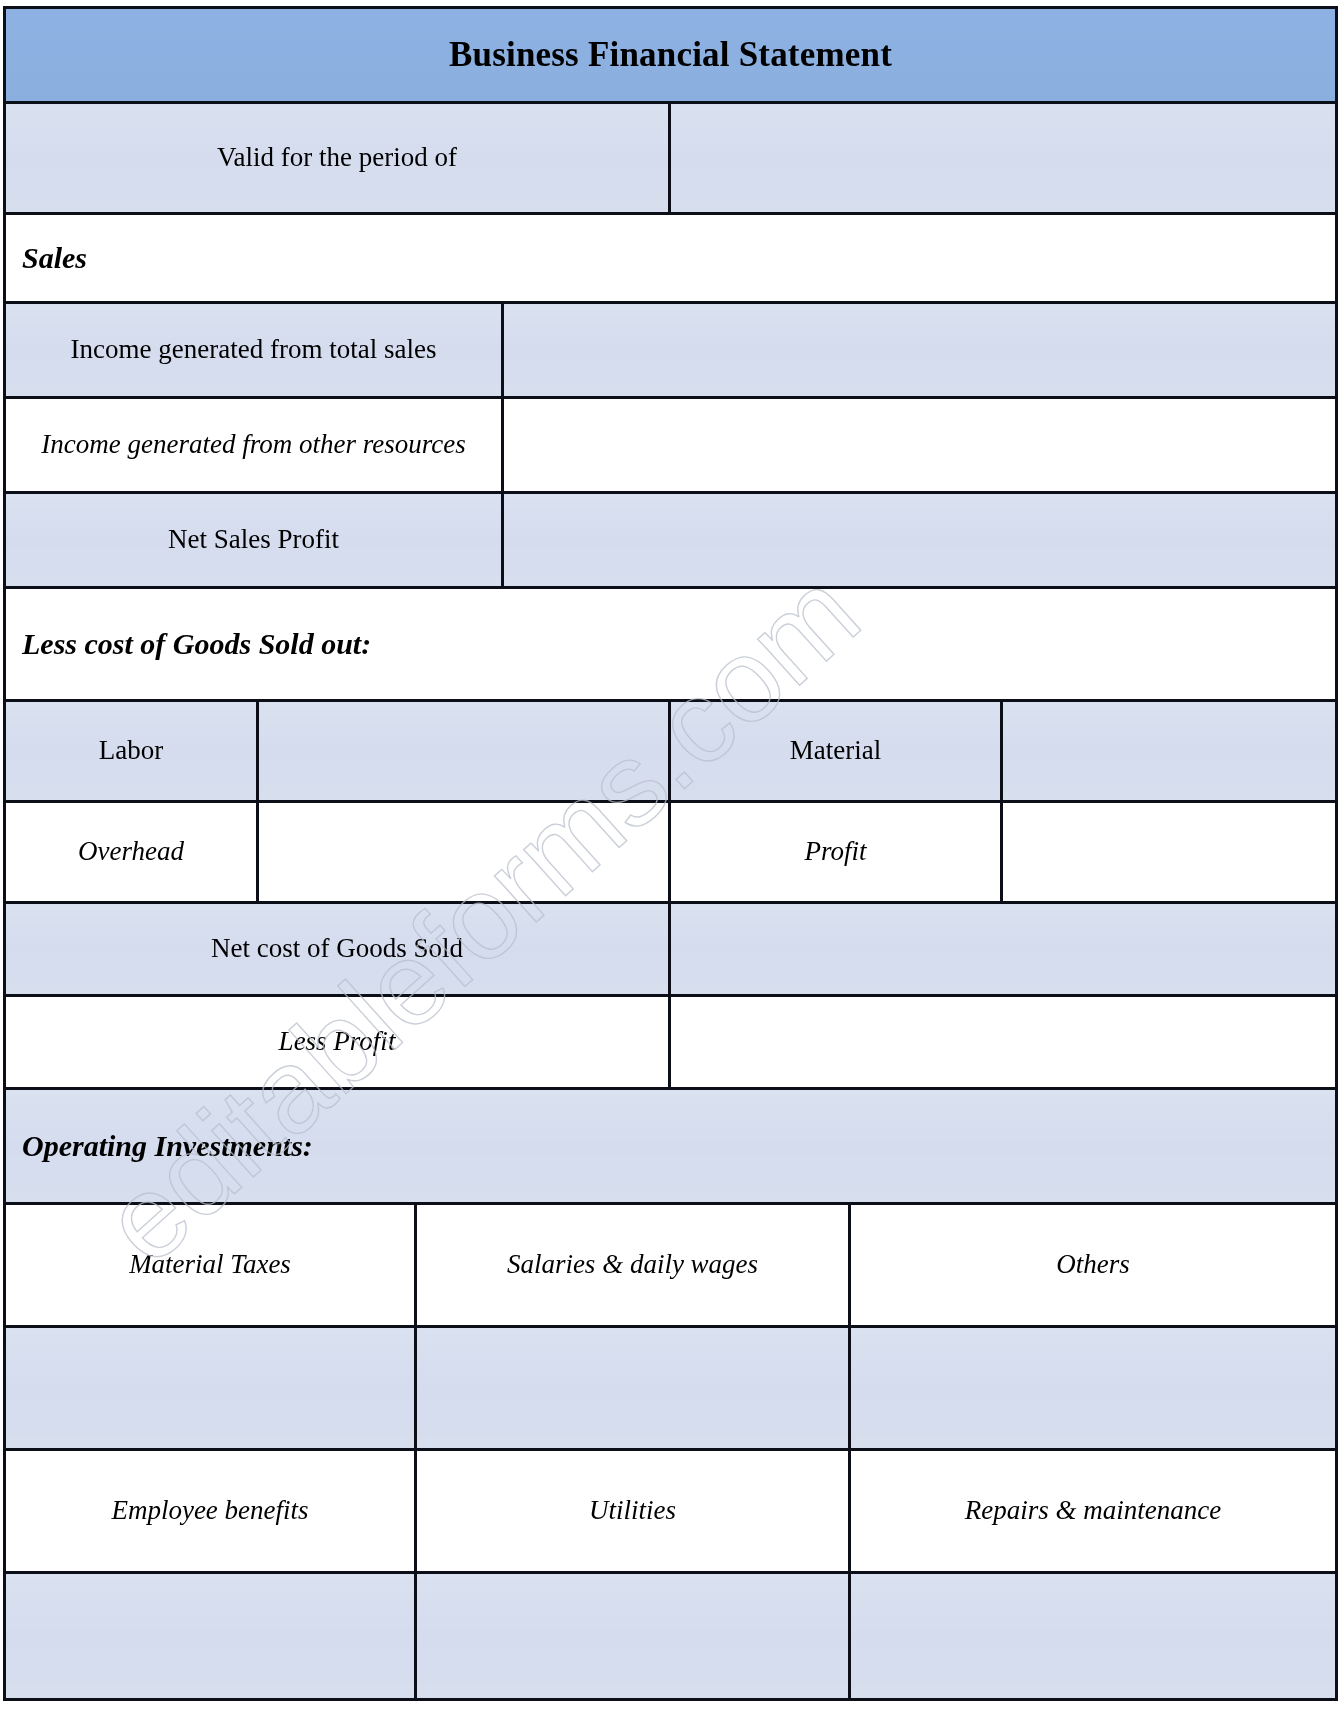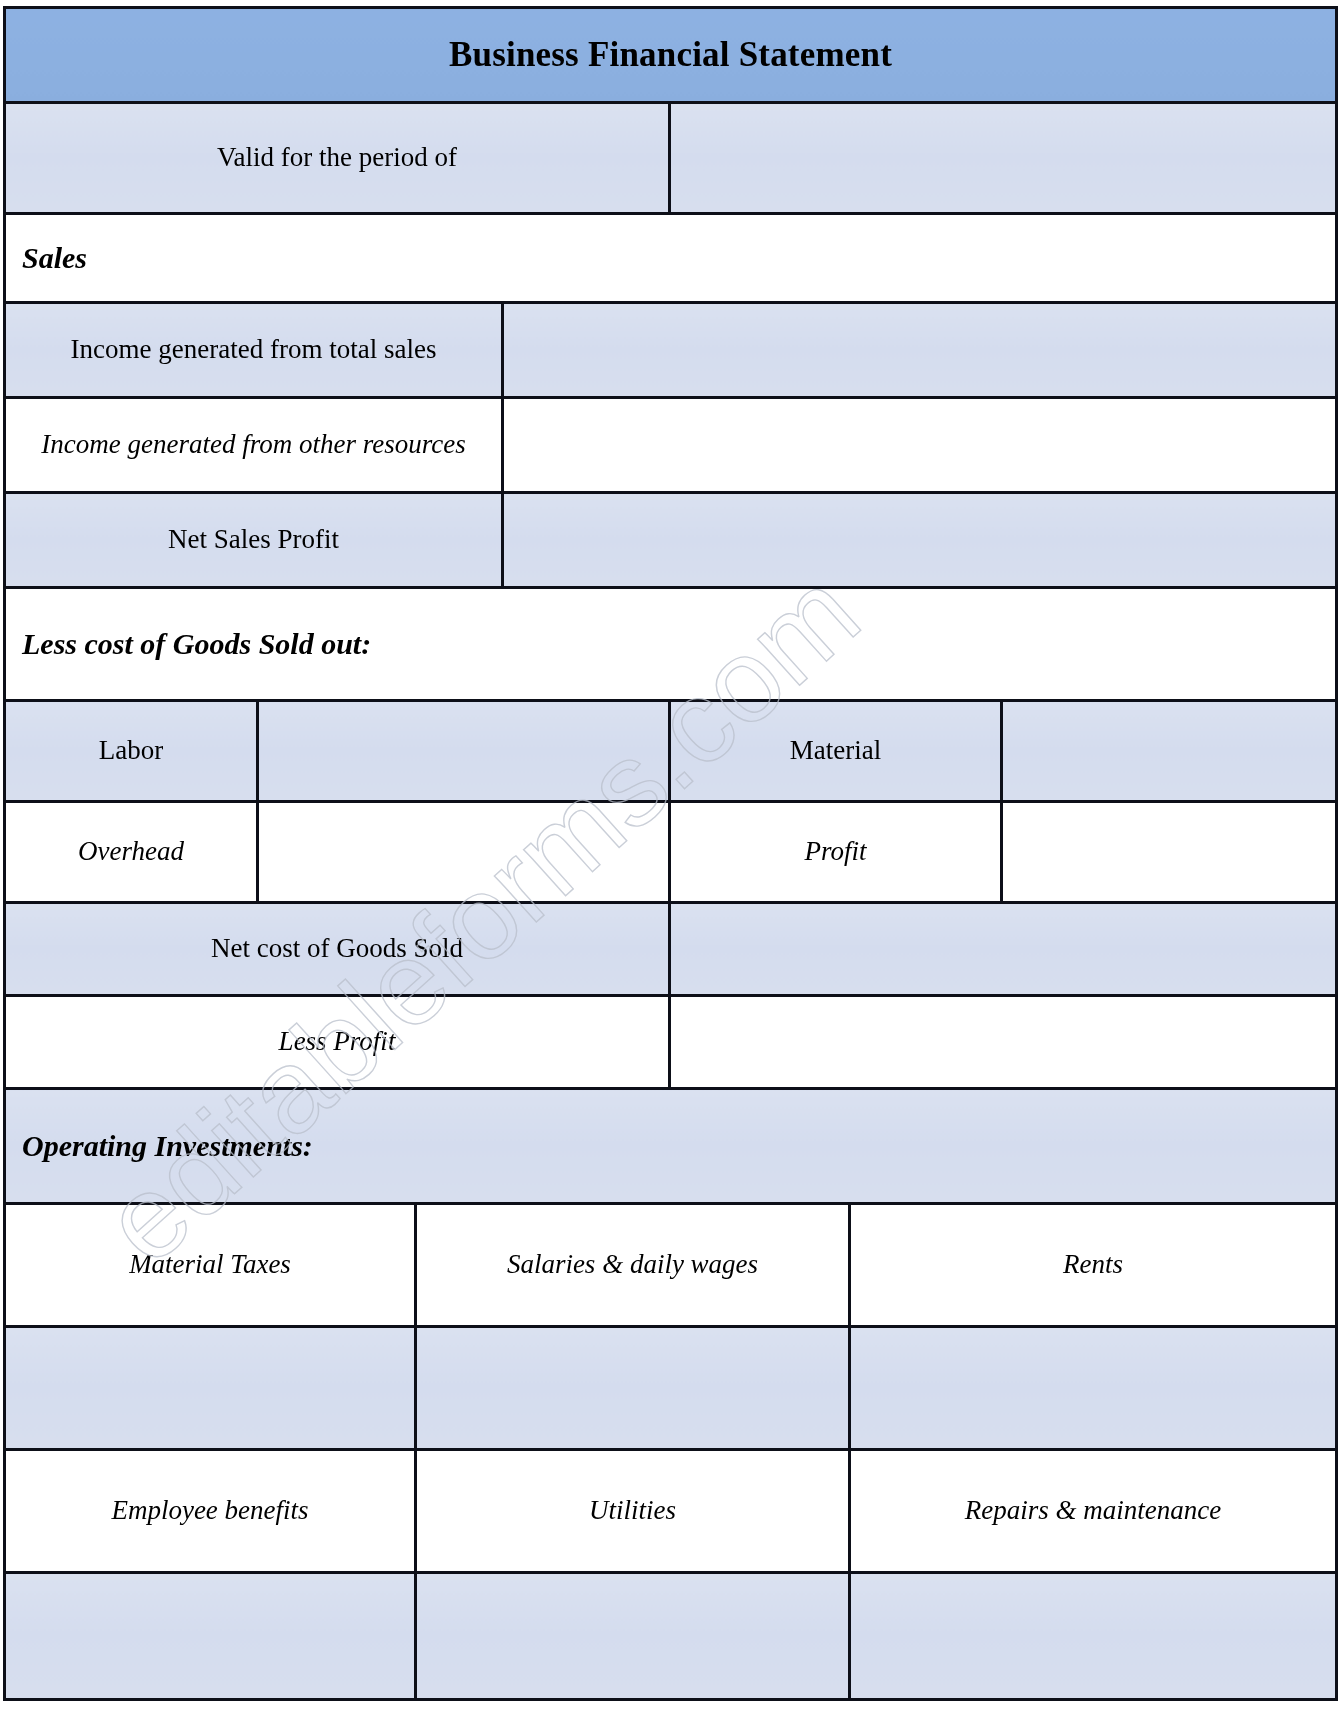--- a/index.html
+++ b/index.html
@@ -174,21 +174,21 @@
       <td class="wh h-net" colspan="4"></td>
     </tr>
 
     <tr>
       <td class="sh section h-opsec" colspan="8">Operating Investments:</td>
     </tr>
 
     <tr>
       <td class="wh h-op" colspan="2">Material Taxes</td>
       <td class="wh h-op" colspan="4">Salaries &amp; daily wages</td>
-      <td class="wh h-op" colspan="2">Rents</td>
+      <td class="wh h-op" colspan="2">Others</td>
     </tr>
 
     <tr>
       <td class="sh h-opblank" colspan="2"></td>
       <td class="sh h-opblank" colspan="4"></td>
       <td class="sh h-opblank" colspan="2"></td>
     </tr>
 
     <tr>
       <td class="wh h-op" colspan="2">Employee benefits</td>

